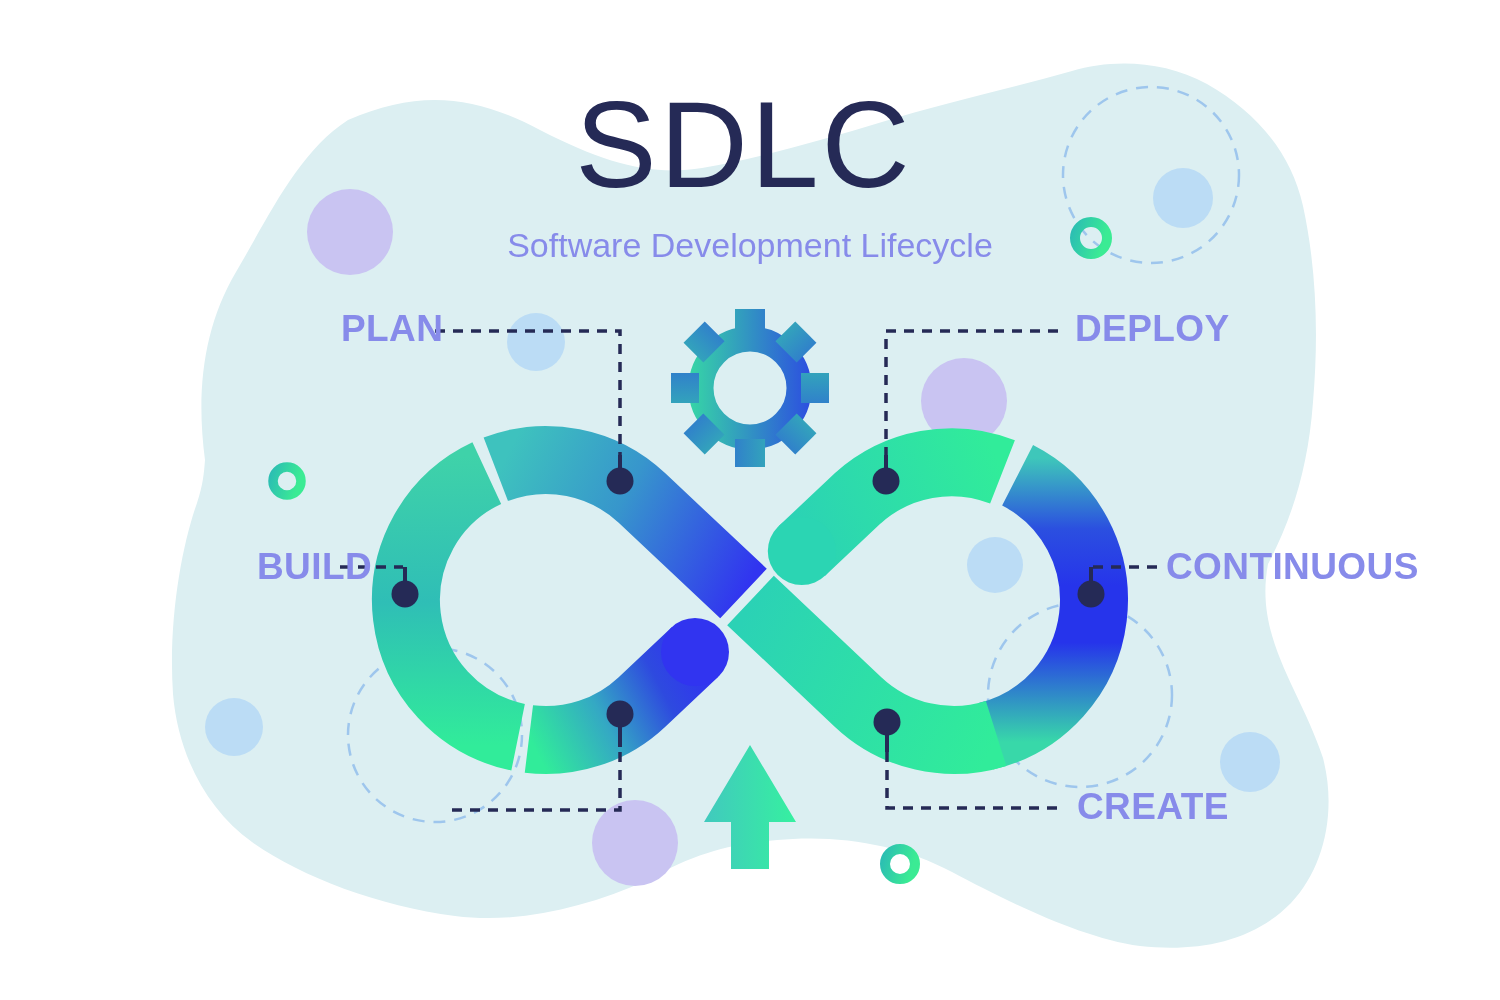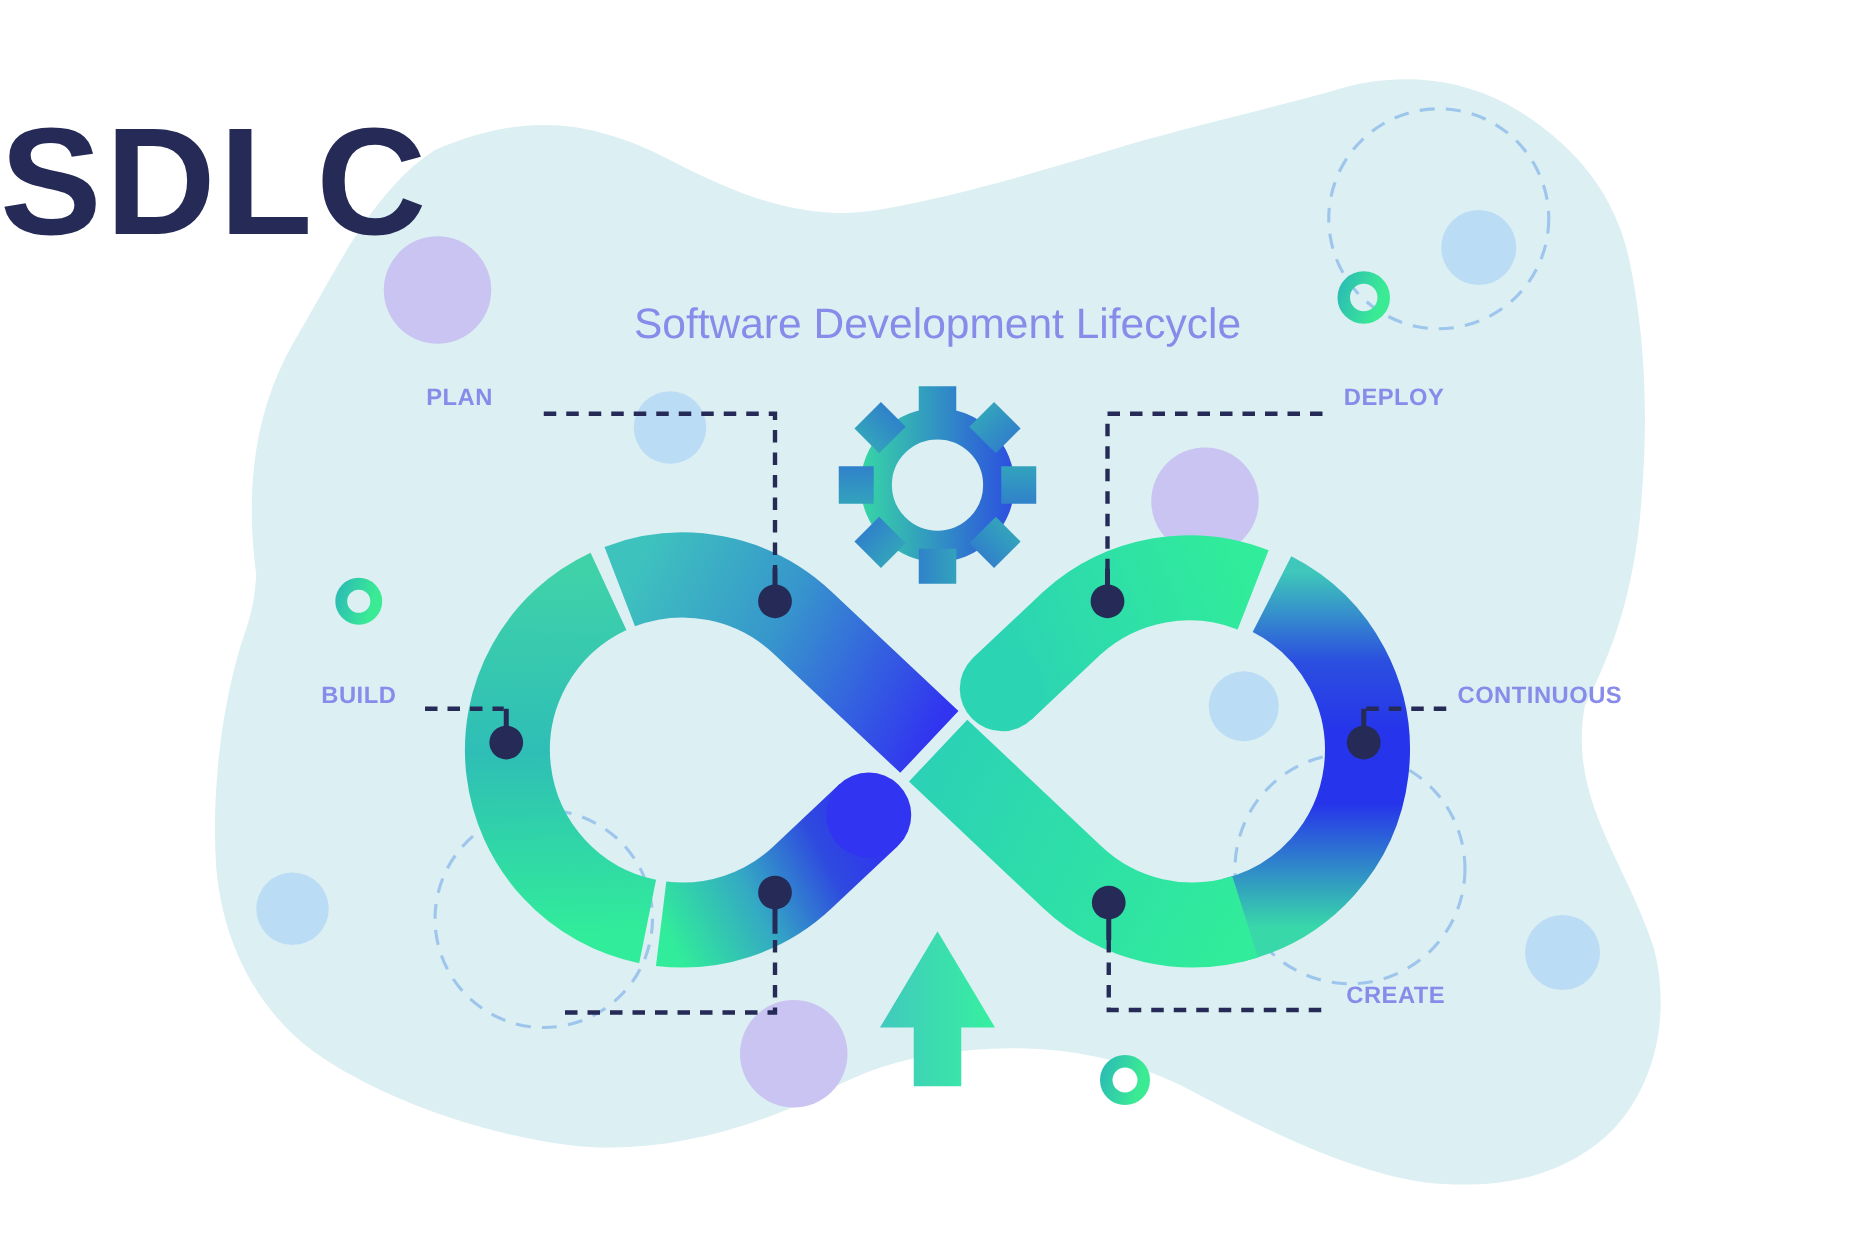--- a/index.html
+++ b/index.html
@@ -2,30 +2,30 @@
 <html style="--navy: #252A56; --periwinkle: #878BEA; --blob: #DCEFF2; --light-blue: #BBDCF5; --lavender: #C9C4F2; --dashed-circle-blue: #9EC6ED; --loop-green: #31EC9A; --loop-teal: #2BD2B5; --loop-blue: #3134F0; --loop-deep-blue: #2634EB; --gear-green: #38E89E; --gear-blue: #2B3CE8; --arrow-teal: #41C9BE; --arrow-green: #36F0A0;"><head>
 <meta charset="utf-8">
 <style>
   html,body{margin:0;padding:0;background:#ffffff;}
   .stage{
     position:relative;width:1500px;height:1000px;overflow:hidden;
     background:#ffffff;font-family:"Liberation Sans",sans-serif;
   }
   .stage svg{position:absolute;left:0;top:0;}
   .title{
-    position:absolute;left:0;right:12px;top:84px;text-align:left;
-    font-size:122px;line-height:1;font-weight:700;letter-spacing:3px;
+    position:absolute;left:0;right:12px;top:84px;text-align:center;
+    font-size:122px;line-height:1;font-weight:400;letter-spacing:3px;
     color:var(--navy);margin:0;
   }
   .subtitle{
-    position:absolute;left:0;right:0;top:240px;text-align:center;
+    position:absolute;left:0;right:0;top:226px;text-align:center;
     font-size:34px;font-weight:500;color:var(--periwinkle);
   }
   .stage-label{
-    position:absolute;font-size:19px;font-weight:800;letter-spacing:.4px;
+    position:absolute;font-size:37px;font-weight:800;letter-spacing:.4px;
     color:var(--periwinkle);white-space:nowrap;
   }
   .lbl-plan{left:341px;top:308px;}
   .lbl-deploy{left:1075px;top:308px;}
   .lbl-build{left:257px;top:546px;}
   .lbl-integration{left:1166px;top:546px;}
   .lbl-ci{left:78px;top:787px;}
   .lbl-create{left:1077px;top:786px;text-align:right;}
 </style>
 </head>

